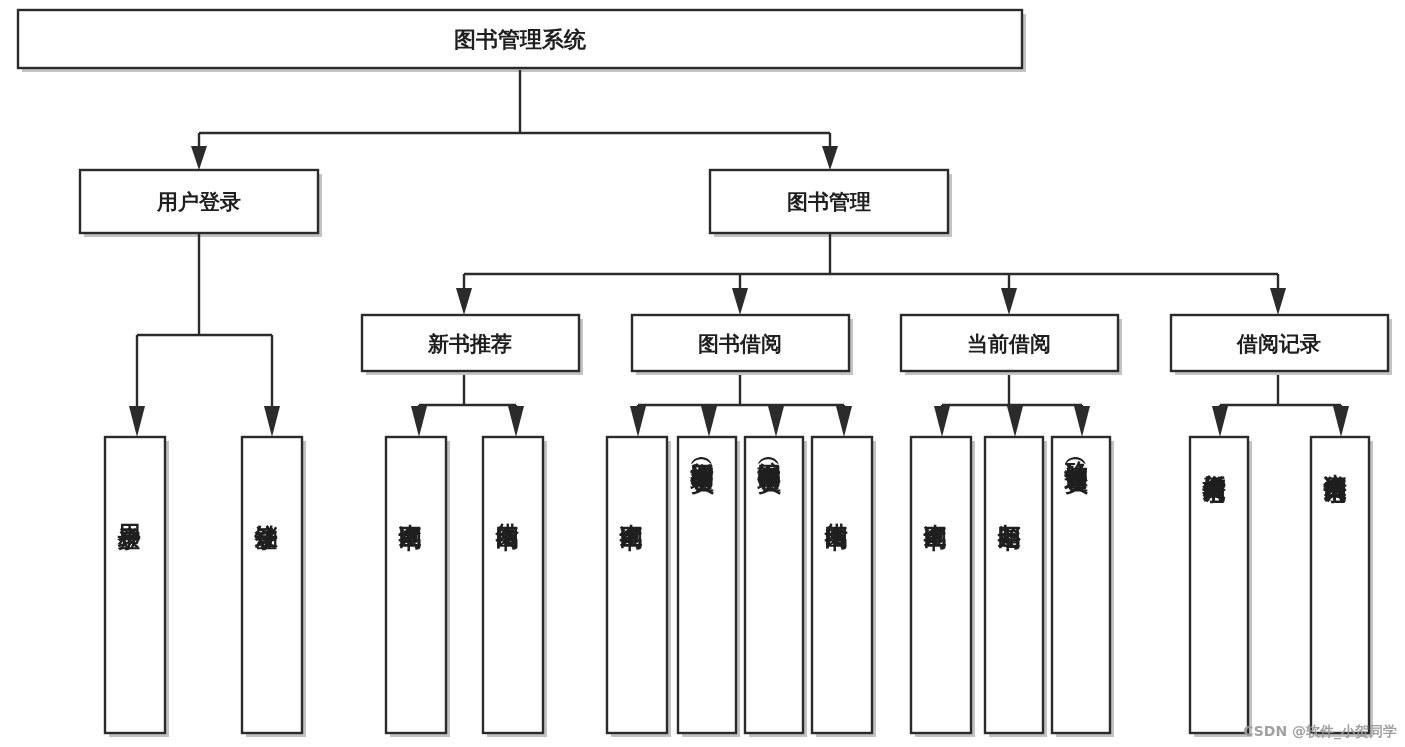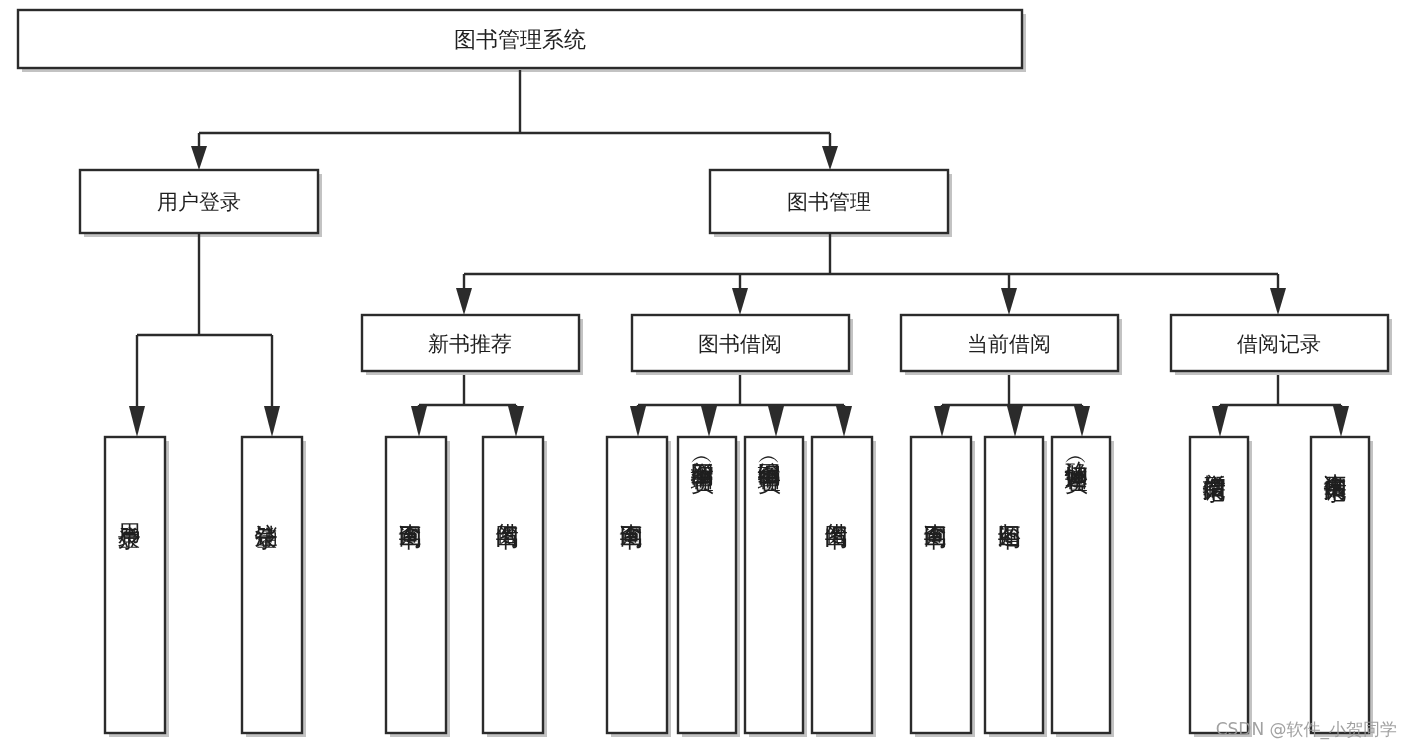--- a/index.html
+++ b/index.html
@@ -10,20 +10,21 @@
   }
   body {
     font-family: "DejaVu Sans", "Liberation Sans", sans-serif;
   }
   #diagram-root {
     position: relative;
     width: 1405px;
     height: 747px;
     background: #ffffff;
     overflow: hidden;
+    font-weight: bold;
   }
   svg.canvas {
     position: absolute;
     left: 0;
     top: 0;
     width: 1405px;
     height: 747px;
   }
   .node-rect {
     fill: #ffffff;
@@ -62,21 +63,21 @@
     color: #1f1f1f;
     white-space: nowrap;
     pointer-events: none;
     user-select: none;
   }
   .watermark {
     position: absolute;
     right: 8px;
     bottom: 6px;
     font-family: "DejaVu Sans", "Liberation Sans", sans-serif;
-    font-size: 17px;
+    font-size: 14px;
     color: #9a9a9a;
     opacity: 0.92;
     white-space: nowrap;
     user-select: none;
   }
 </style>
 </head>
 <body>
 
 <div id="diagram-root">

